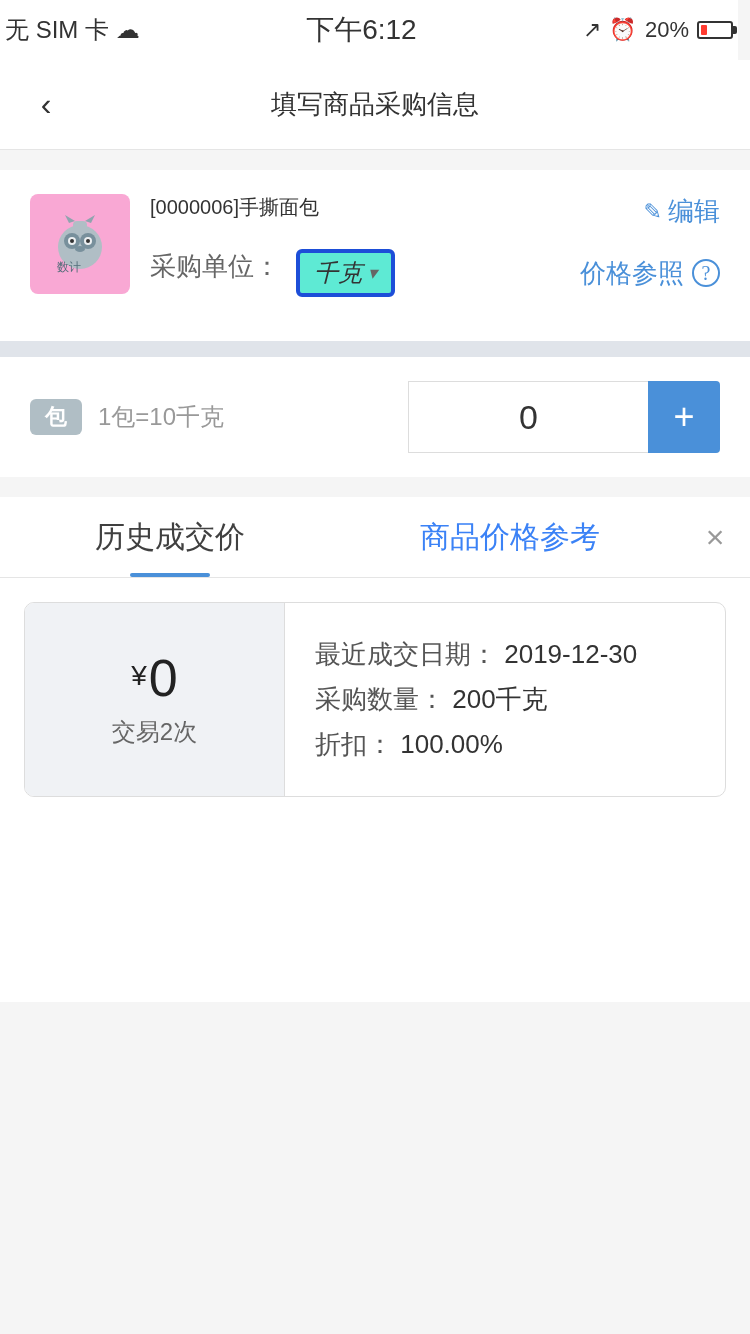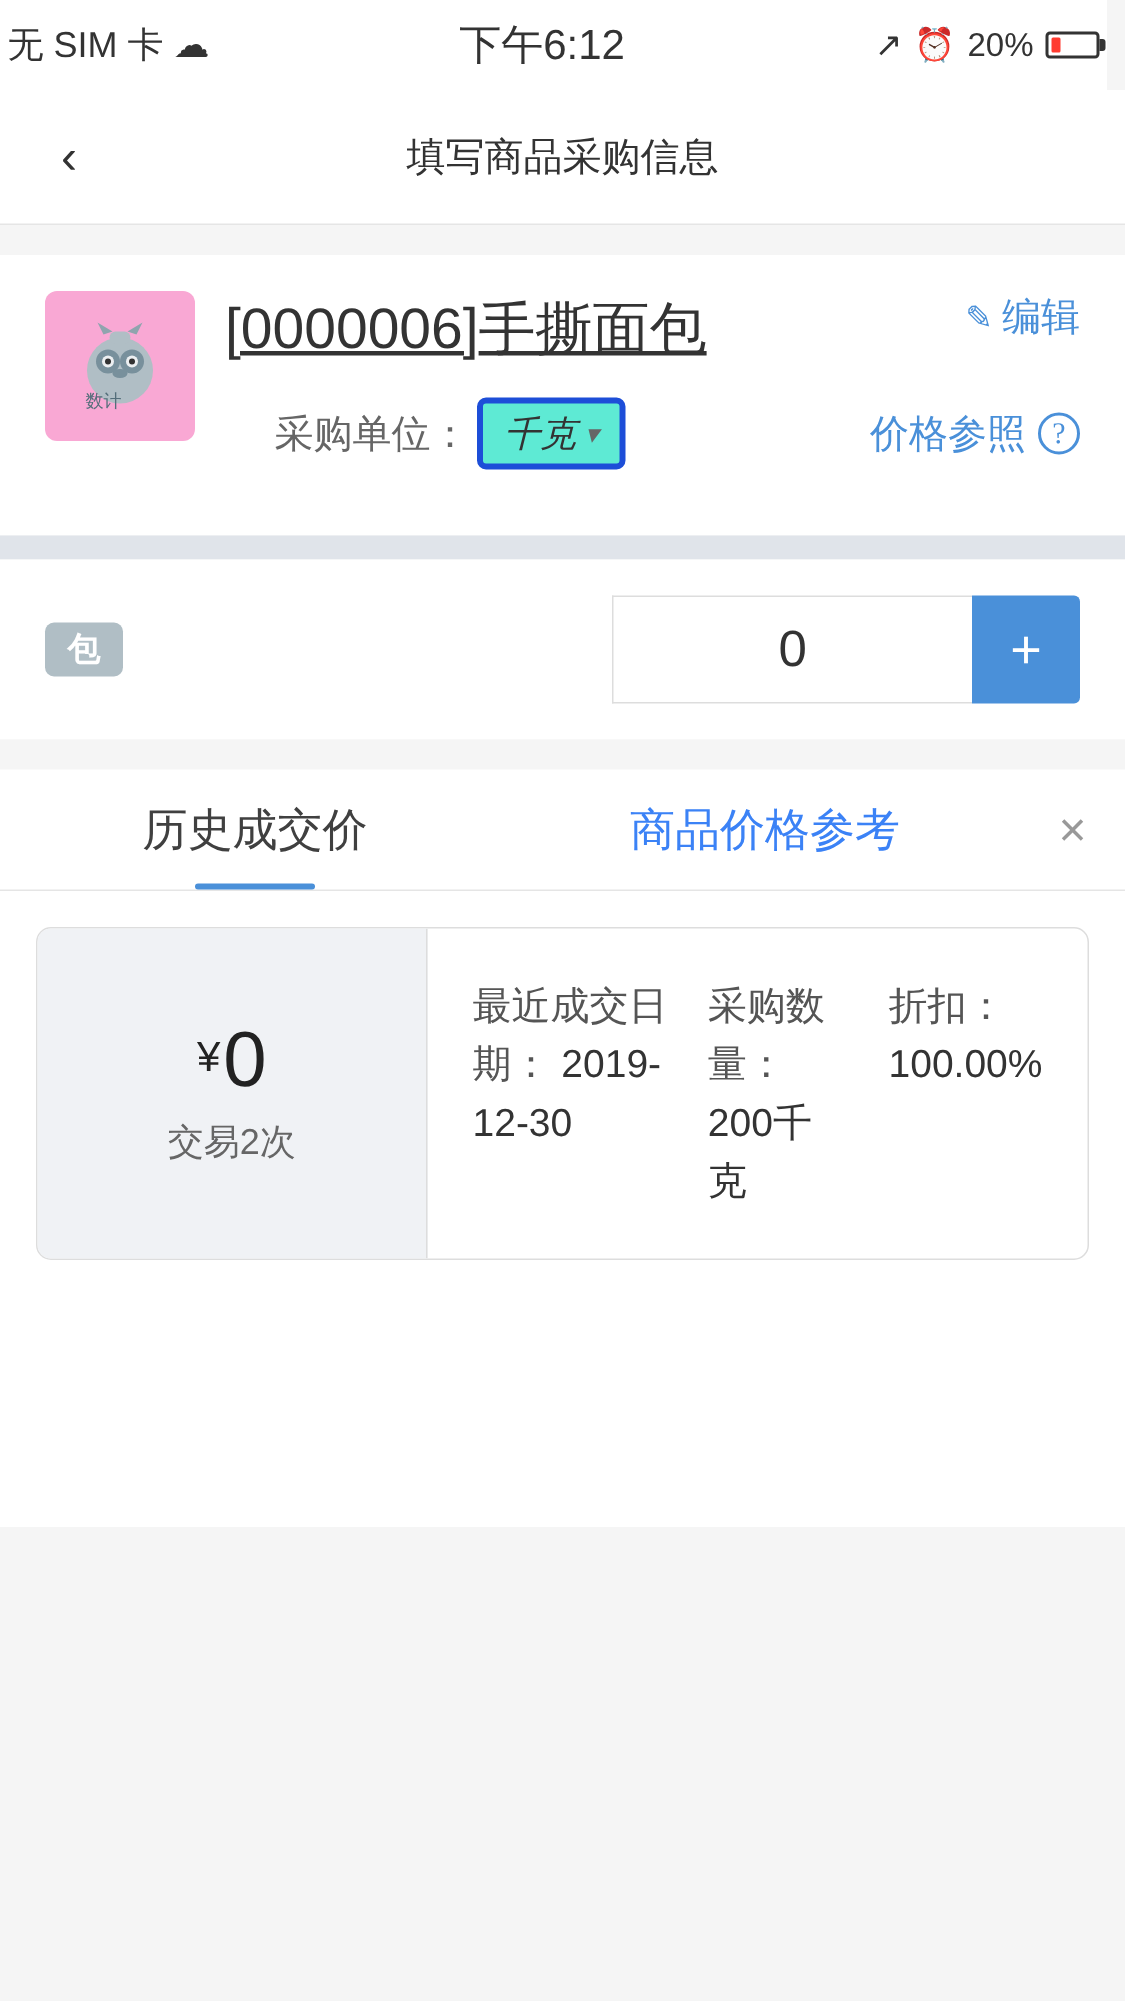--- a/index.html
+++ b/index.html
@@ -128,25 +128,24 @@
     .product-info {
       flex: 1;
     }
     .product-top-row {
       display: flex;
       justify-content: space-between;
       align-items: flex-start;
       margin-bottom: 20px;
     }
     .product-name {
-      font-size: 38px;
+      font-size: 20px;
       color: #333;
       font-weight: 500;
       flex: 1;
-      text-decoration: underline;
     }
     .edit-btn {
       display: flex;
       align-items: center;
       gap: 6px;
       color: #4a90d9;
       font-size: 26px;
       cursor: pointer;
       white-space: nowrap;
     }
@@ -155,23 +154,21 @@
     }
     .product-unit-row {
       display: flex;
       align-items: center;
       justify-content: space-between;
     }
     .unit-label {
       font-size: 26px;
       color: #666;
       display: flex;
-      align-items: center;
-      gap: 5px;
-      margin-left: 33px;
+      gap: 16px;
     }
     .unit-select {
       display: inline-flex;
       align-items: center;
       gap: 6px;
       border: 4px solid #1d4ed8;
       border-radius: 6px;
       padding: 4px 14px;
       font-size: 24px;
       color: #333;
@@ -357,22 +354,22 @@
     }
     .trade-count {
       font-size: 24px;
       color: #666;
       margin-top: 12px;
     }
     .trade-card-right {
       flex: 1;
       padding: 32px 30px;
       display: flex;
-      flex-direction: row;
-      gap: 26px;
+      flex-direction: column;
+      gap: 6px;
       justify-content: center;
     }
     .trade-detail-row {
       font-size: 26px;
       color: #333;
       line-height: 1.5;
     }
     .trade-detail-label {
       color: #555;
     }
@@ -452,20 +449,21 @@
       </div>
     </div>
   </div>
 </div>
 
 <div class="divider-bar"></div>
 
 <div class="quantity-section">
   <div class="quantity-label">
     <div class="pkg-icon">包</div>
+    <span class="pkg-note">1包=10千克</span>
   </div>
   <div class="quantity-control">
     <input class="quantity-input" type="text" value="0" style="">
     <button class="quantity-plus">+</button>
   </div>
 </div>
 
 <div class="section-gap"></div>
 
 <div class="tabs-section">

